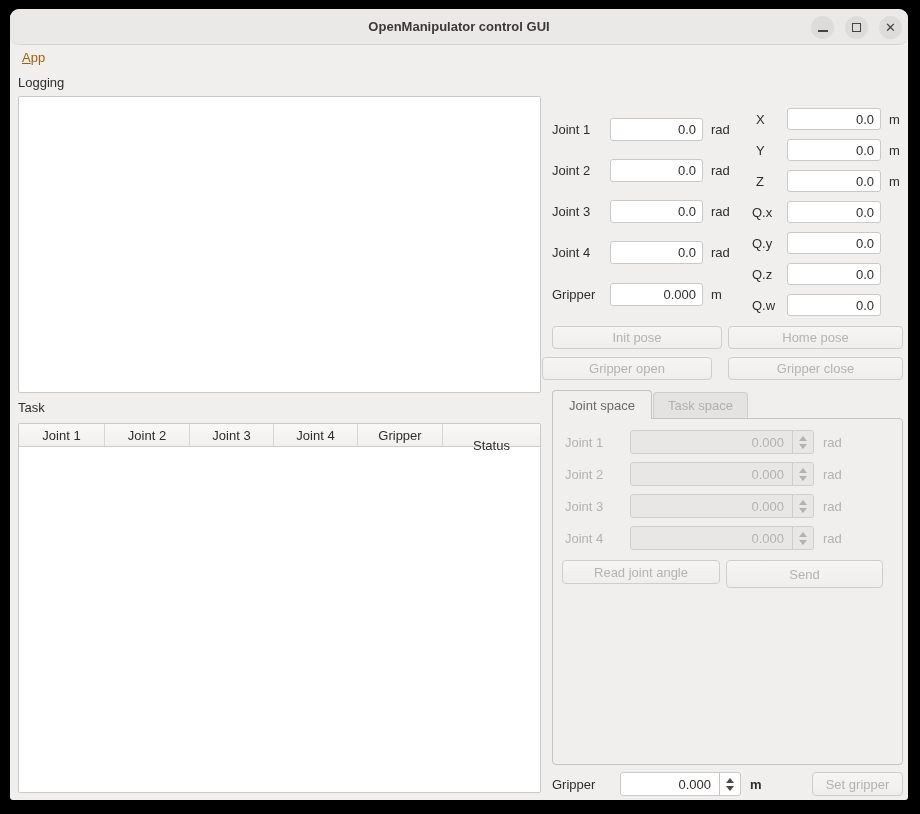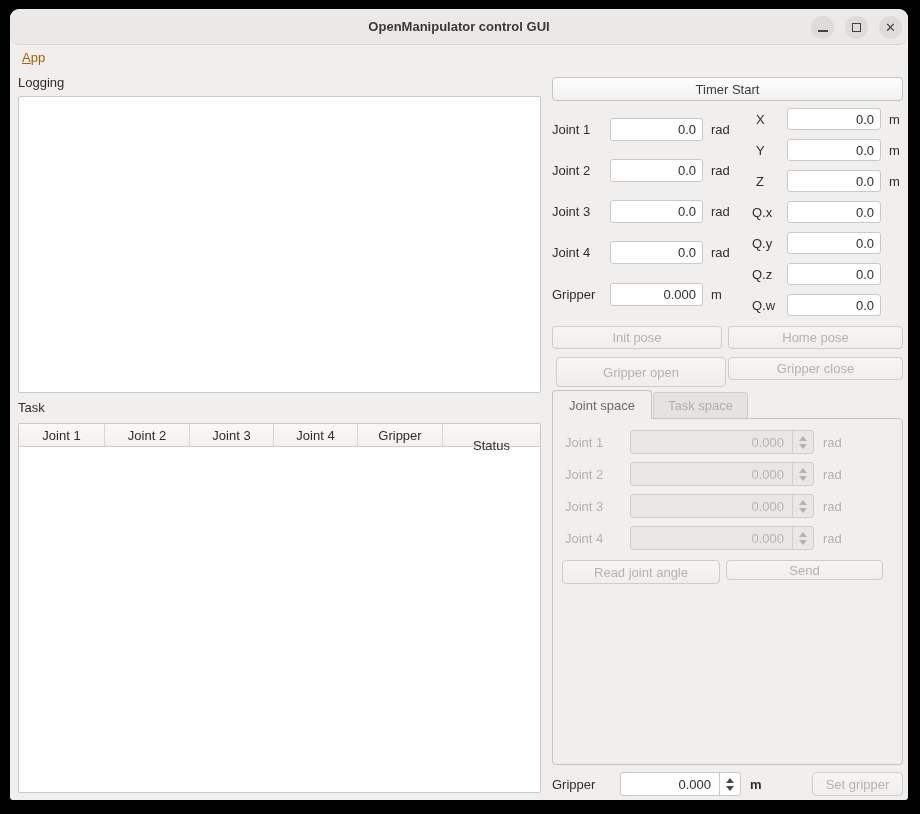--- a/index.html
+++ b/index.html
@@ -103,21 +103,20 @@
       <div class="th" style="width:86px;">Joint 1</div>
       <div class="th" style="width:85px;">Joint 2</div>
       <div class="th" style="width:84px;">Joint 3</div>
       <div class="th" style="width:84px;">Joint 4</div>
       <div class="th" style="width:85px;">Gripper</div>
       <div class="th" style="flex:1;">Status</div>
     </div>
     <div style="height:345px;"></div>
   </div>
 
-  <div class="btn" style="left:542px; top:68px; width:351px; height:24px;">Timer Start</div>
 
   <div class="lbl" style="left:542px; top:109px; height:23px;">Joint 1</div>
   <div class="field" style="left:600px; top:109px; width:93px; height:23px;">0.0</div>
   <div class="lbl" style="left:701px; top:109px; height:23px;">rad</div>
 
   <div class="lbl" style="left:542px; top:150px; height:23px;">Joint 2</div>
   <div class="field" style="left:600px; top:150px; width:93px; height:23px;">0.0</div>
   <div class="lbl" style="left:701px; top:150px; height:23px;">rad</div>
 
   <div class="lbl" style="left:542px; top:191px; height:23px;">Joint 3</div>
@@ -151,21 +150,21 @@
   <div class="field" style="left:777px; top:223px; width:94px; height:22px;">0.0</div>
 
   <div class="lbl" style="left:742px; top:254px; height:22px;">Q.z</div>
   <div class="field" style="left:777px; top:254px; width:94px; height:22px;">0.0</div>
 
   <div class="lbl" style="left:742px; top:285px; height:22px;">Q.w</div>
   <div class="field" style="left:777px; top:285px; width:94px; height:22px;">0.0</div>
 
   <div class="btn dis" style="left:542px; top:317px; width:170px; height:23px;">Init pose</div>
   <div class="btn dis" style="left:718px; top:317px; width:175px; height:23px;">Home pose</div>
-  <div class="btn dis" style="left:546px; top:348px; width:170px; height:30px;">Gripper open</div>
+  <div class="btn dis" style="left:532px; top:348px; width:170px; height:23px;">Gripper open</div>
   <div class="btn dis" style="left:718px; top:348px; width:175px; height:23px;">Gripper close</div>
 
   <div class="tab active" style="left:542px; width:100px;">Joint space</div>
   <div class="tab inactive" style="left:643px; width:95px;">Task space</div>
   <div class="pane"></div>
 
   <div class="lbl dis" style="left:555px; top:421px; height:24px; z-index:4;">Joint 1</div>
   <div class="spin dis" style="left:620px; top:421px; width:184px; height:24px; z-index:4;">
     <span class="val">0.000</span>
     <span class="arrows">
@@ -199,21 +198,21 @@
   <div class="spin dis" style="left:620px; top:517px; width:184px; height:24px; z-index:4;">
     <span class="val">0.000</span>
     <span class="arrows">
         <span class="tri-up"></span>
         <span class="tri-down"></span>
       </span>
   </div>
   <div class="lbl dis" style="left:813px; top:517px; height:24px; z-index:4;">rad</div>
 
   <div class="btn dis" style="left:552px; top:551px; width:158px; height:24px; z-index:4;">Read joint angle</div>
-  <div class="btn dis" style="left:716px; top:551px; width:157px; height:20px; z-index:4;">Send</div>
+  <div class="btn dis" style="left:716px; top:551px; width:157px; height:28px; z-index:4;">Send</div>
 
   <div class="lbl" style="left:542px; top:763px; height:24px;">Gripper</div>
   <div class="spin" style="left:610px; top:763px; width:121px; height:24px;">
     <span class="val">0.000</span>
     <span class="arrows">
         <span class="tri-up"></span>
         <span class="tri-down"></span>
       </span>
   </div>
   <div class="lbl" style="left:740px; top:763px; height:24px; font-weight:bold;">m</div>

